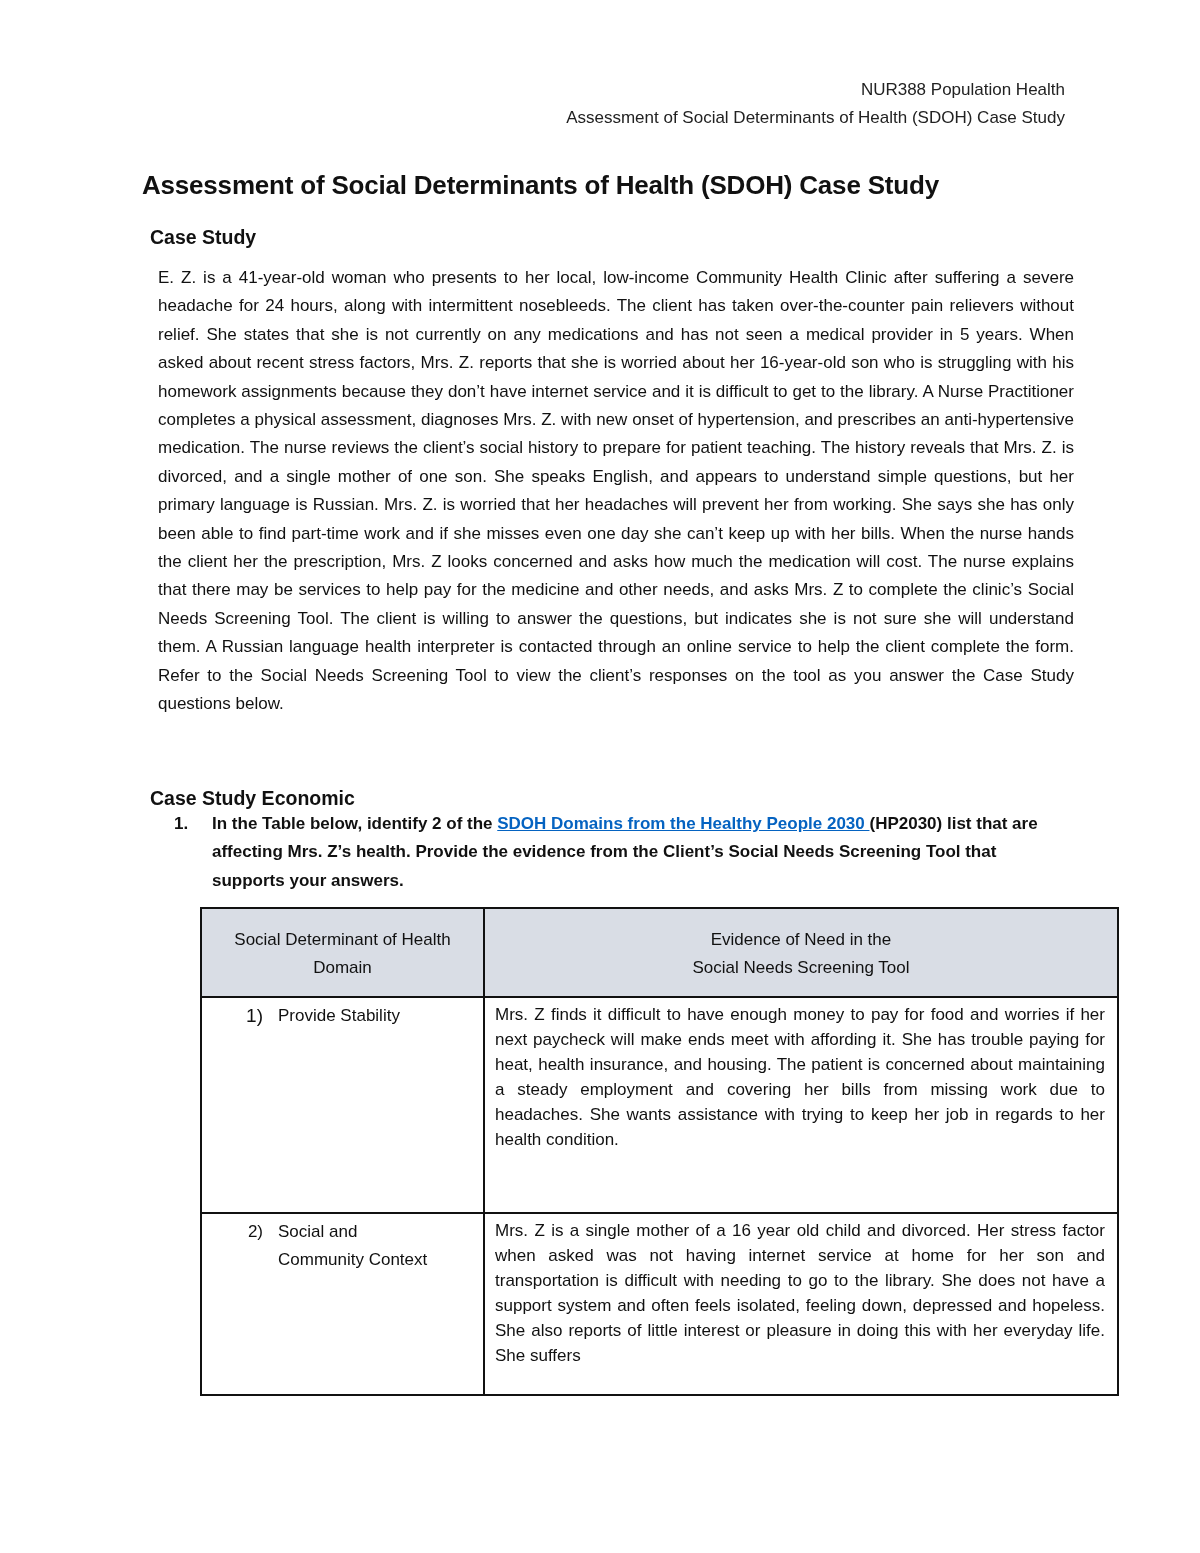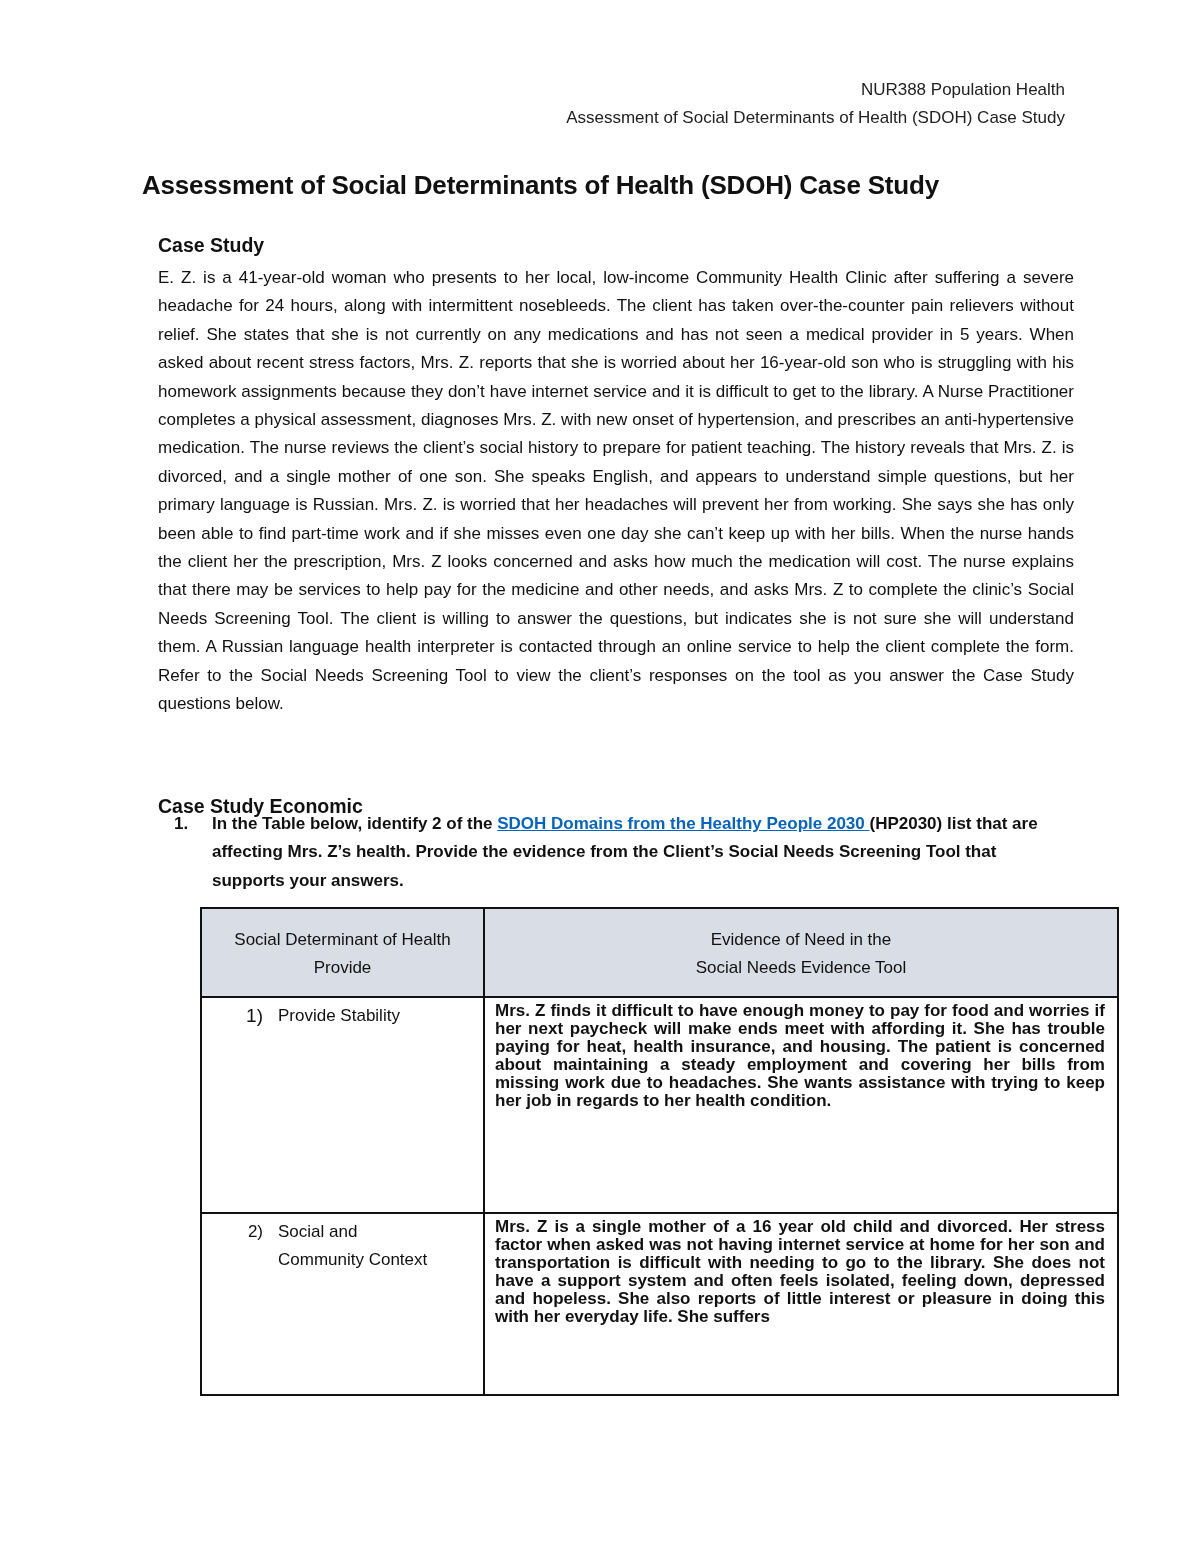--- a/index.html
+++ b/index.html
@@ -6,21 +6,21 @@
   body { width: 1200px; height: 1553px; position: relative; overflow: hidden;
          font-family: "Liberation Sans", sans-serif; color: #111; }
   .page { position: absolute; left: 0; top: 4px; width: 1200px; height: 1553px; padding-left: 7px; }
 
   .running-header { position: absolute; right: 142px; top: 72px; text-align: right;
                     font-size: 17px; line-height: 28px; color: #222; }
 
   .doc-title { position: absolute; left: 142px; top: 166px; margin: 0;
                font-size: 26px; font-weight: bold; color: #111; letter-spacing: -0.2px; }
 
-  .section-heading { position: absolute; left: 142px; margin: 16px; font-size: 19.5px;
+  .section-heading { position: absolute; left: 142px; margin: 8px; font-size: 19.5px;
                      font-weight: bold; color: #111; }
   .h-case { top: 214px; }
   .h-questions { top: 775px; }
 
   .body-para { position: absolute; left: 142px; top: 244px; width: 916px; margin: 16px;
                font-size: 17px; line-height: 28.4px; text-align: justify; color: #111; }
 
   .question { position: absolute; left: 142px; top: 806px; width: 916px;
               font-size: 17px; line-height: 28.4px; font-weight: bold; color: #111; }
   .question .num { position: absolute; left: 32px; top: 0; }
@@ -31,21 +31,21 @@
                border-collapse: collapse; font-size: 17px; color: #111; }
   table.sdoh th, table.sdoh td { border: 2.5px solid #111; vertical-align: top; margin-top: 16px; }
   table.sdoh thead th { background: #d9dde5; font-weight: normal; text-align: center;
                         line-height: 28.4px; padding: 17px 8px 13px 8px; }
   table.sdoh th.col1 { width: 265px; }
   table.sdoh td.domain { padding: 4px 8px 0 8px; line-height: 28.4px; }
   table.sdoh td.domain .inner { display: flex; }
   table.sdoh td.domain .rownum { width: 68px; text-align: right; padding-right: 15px;
                                  box-sizing: border-box; flex: none; }
   table.sdoh td.domain .rownum.big { font-size: 19px; }
-  table.sdoh td.evidence { padding: 4px 12px 10px 10px; line-height: 18px; text-align: justify; font-weight: bold; }
+  table.sdoh td.evidence { padding: 4px 12px 10px 10px; line-height: 25px; text-align: justify; }
   tr.row1 td { height: 200px; }
   tr.row2 td { height: 166px; padding-bottom: 0; }
 </style>
 </head>
 <body>
 
 <div class="page">
 
   <div class="running-header">
     <div>NUR388 Population Health</div>
@@ -63,25 +63,25 @@
   <div class="question">
     <span class="num">1.</span>
     <span class="qtext"><span>In the Table below, identify 2 of the </span><a href="#">SDOH Domains from the Healthy People 2030 </a><span>(HP2030) list that are affecting Mrs. Z’s health. Provide the evidence from the Client’s Social Needs Screening Tool that supports your answers.</span></span>
   </div>
 
   <table class="sdoh">
     <thead>
       <tr>
         <th class="col1">
           <div>Social Determinant of Health</div>
-          <div>Provide</div>
+          <div>Domain</div>
         </th>
         <th>
           <div>Evidence of Need in the</div>
-          <div>Social Needs Evidence Tool</div>
+          <div>Social Needs Screening Tool</div>
         </th>
       </tr>
     </thead>
     <tbody>
       <tr class="row1">
         <td class="domain">
           <div class="inner">
             <span class="rownum big">1)</span>
             <span>Provide Stability</span>
           </div>

